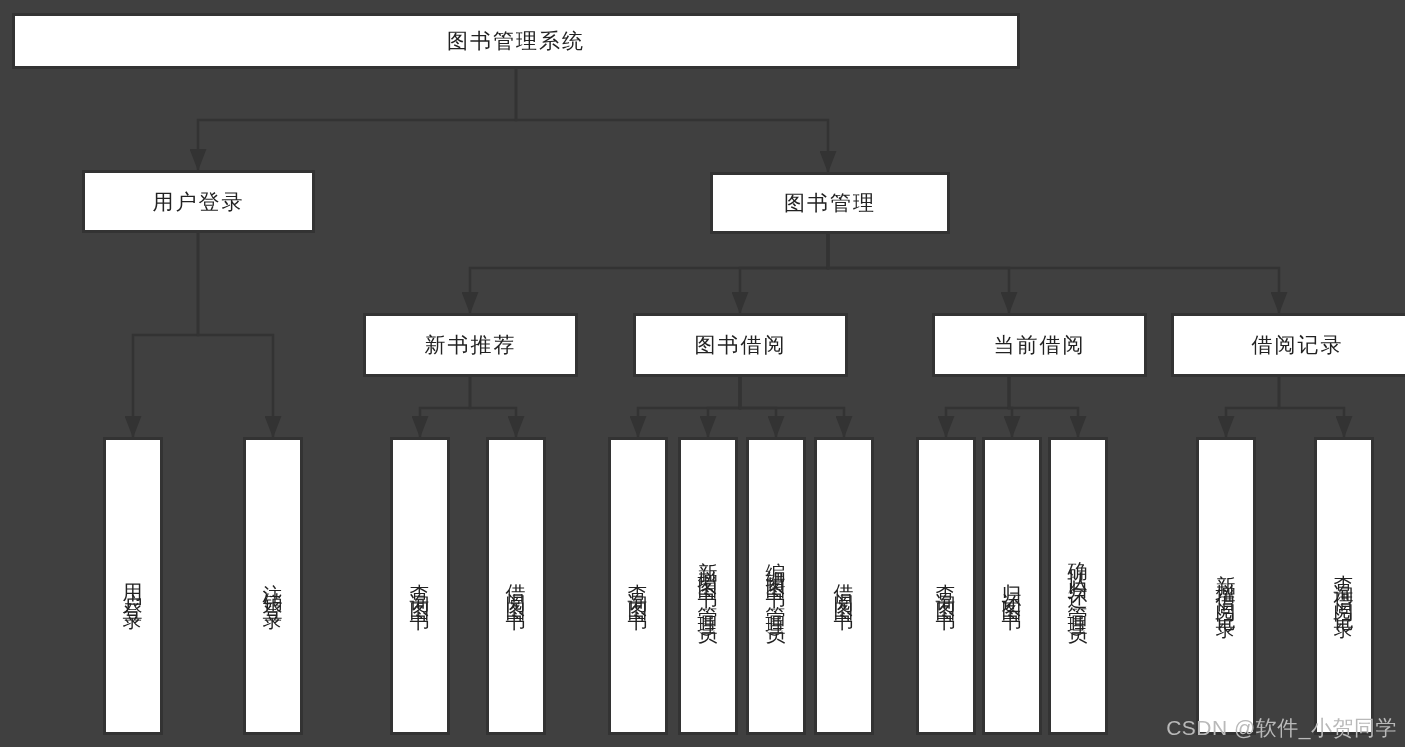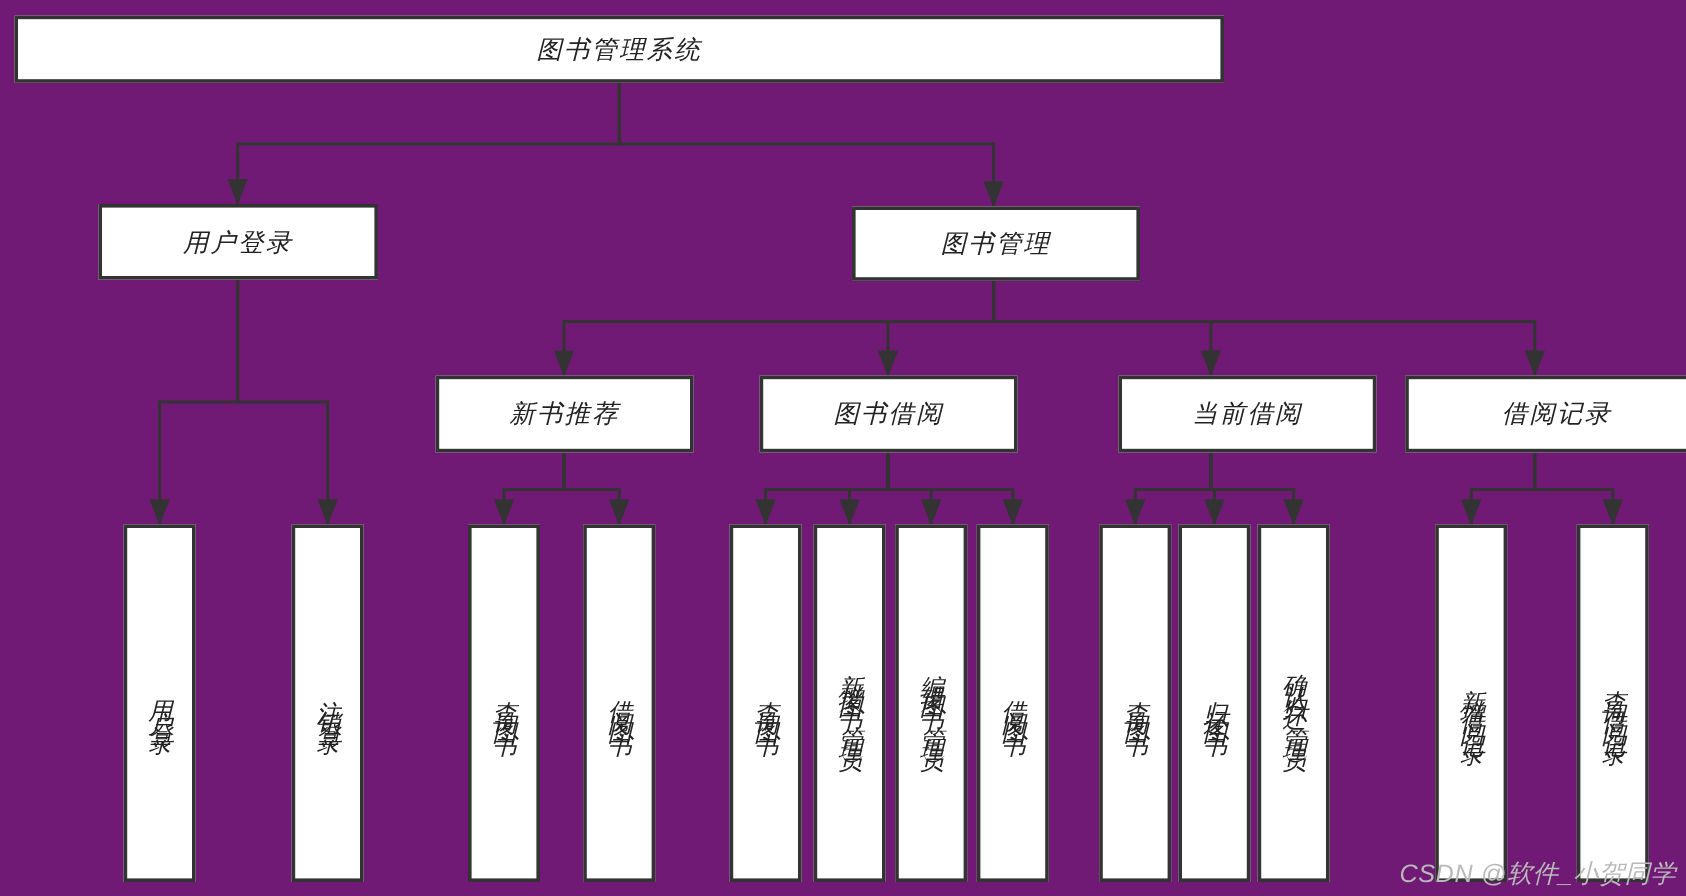--- a/index.html
+++ b/index.html
@@ -1,24 +1,23 @@
 <!DOCTYPE html>
 <html><head>
 <meta charset="utf-8">
 <style>
   html, body { margin: 0; padding: 0; background: #ffffff; }
   .canvas {
     position: relative;
     width: 1405px;
     height: 747px;
-    background: #701a75;
+    background: #404040;
     font-family: "Liberation Sans", sans-serif;
     color: #222222;
     overflow: hidden;
-    font-style: italic;
   }
   svg.connector-layer {
     position: absolute;
     left: 0; top: 0;
     width: 1405px; height: 747px;
     z-index: 1;
   }
   .node {
     position: absolute;
     background: #ffffff;

